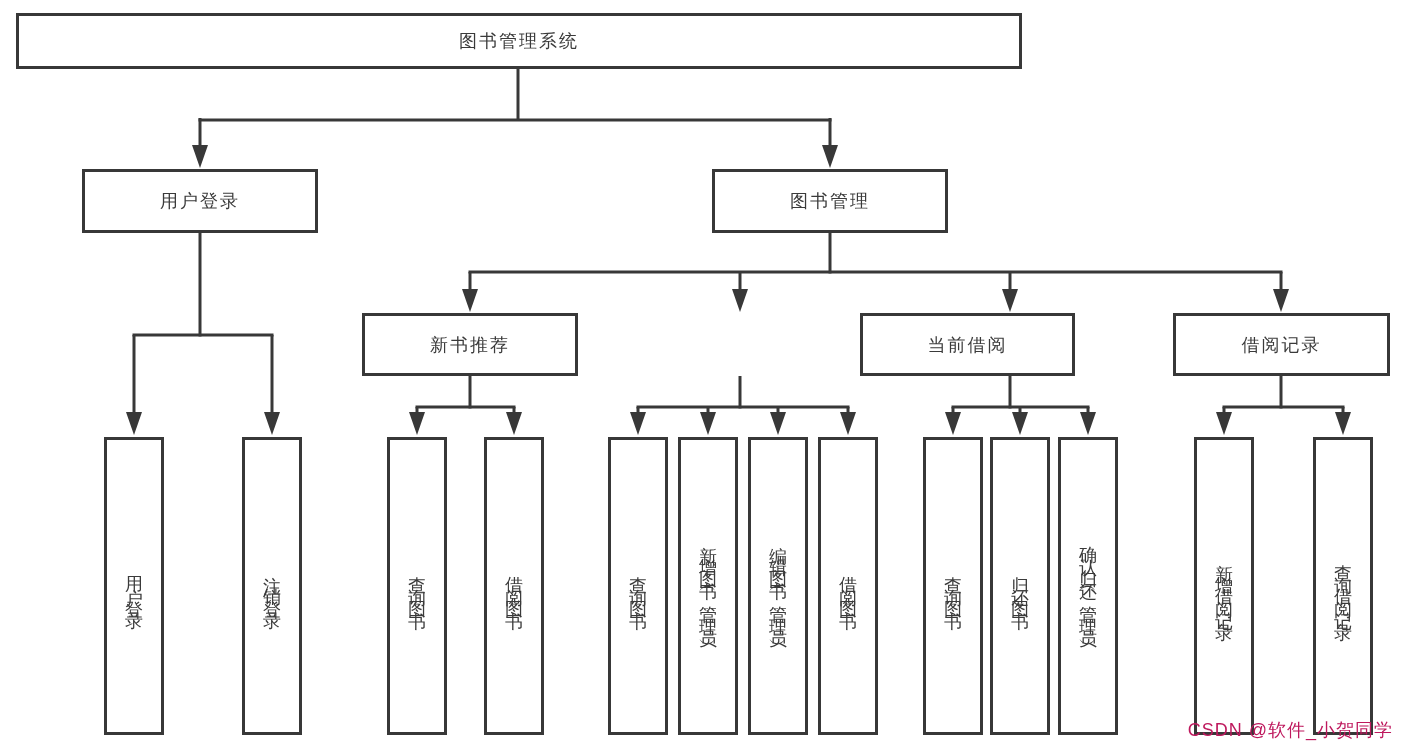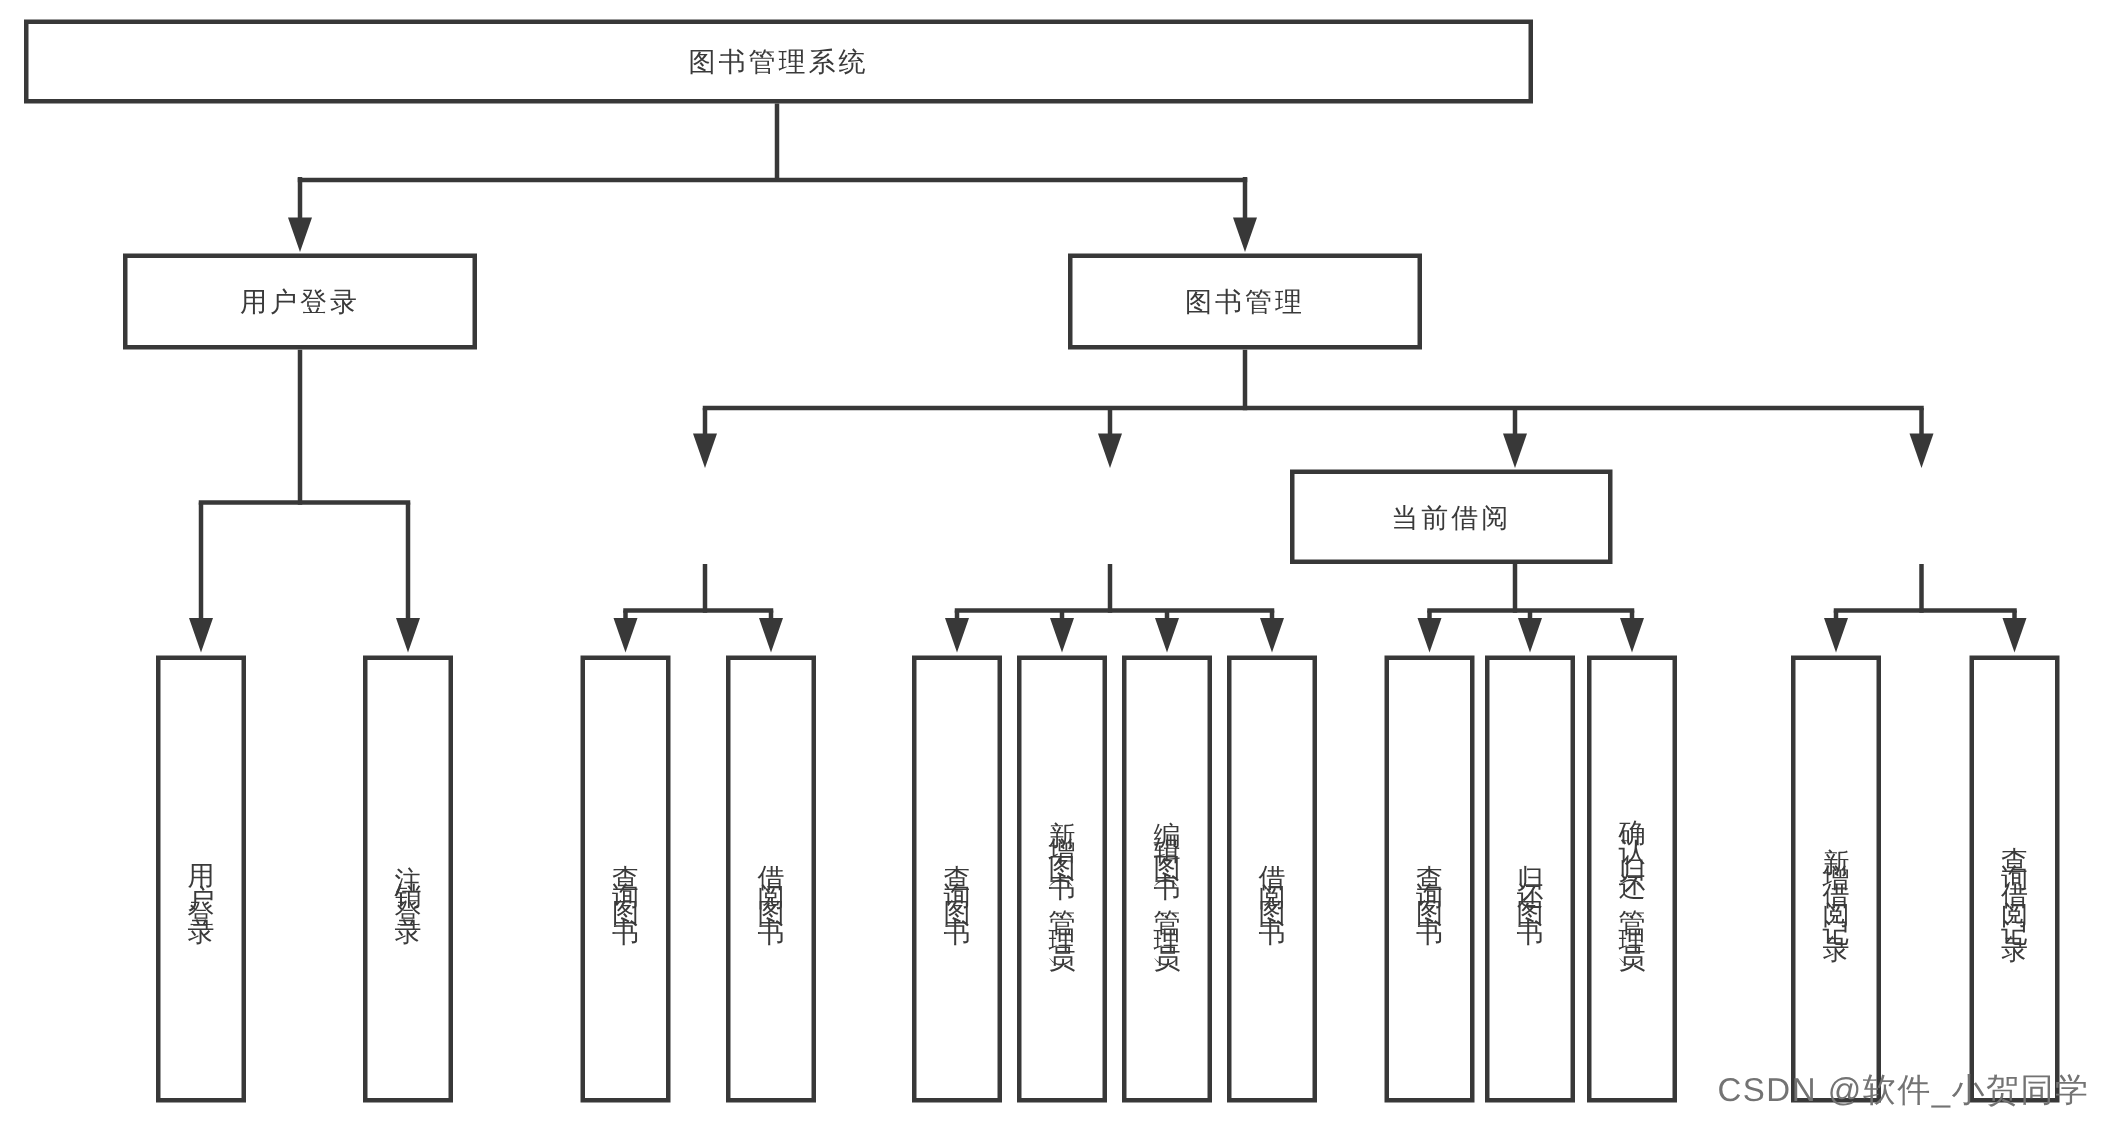--- a/index.html
+++ b/index.html
@@ -68,22 +68,22 @@
   .leaf.p7  { left: 818px; }
   .leaf.p8  { left: 923px; }
   .leaf.p9  { left: 990px; }
   .leaf.p10 { left: 1058px; }
   .leaf.p11 { left: 1194px; }
   .leaf.p12 { left: 1313px; }
   .watermark {
     position: absolute;
     right: 5px;
     bottom: 5px;
-    font-size: 22px;
-    color: #737373;
+    font-size: 18px;
+    color: #be185d;
     letter-spacing: 1px;
     z-index: 5;
     white-space: nowrap;
   }
 </style>
 </head>
 <body>
 
 <div class="canvas">
 
@@ -153,21 +153,23 @@
       <polygon points="1216,412 1232,412 1224,435"></polygon>
       <polygon points="1335,412 1351,412 1343,435"></polygon>
     </g>
   </svg>
 
   <div class="node root">图书管理系统</div>
 
   <div class="node l2-0">用户登录</div>
   <div class="node l2-1">图书管理</div>
 
+  <div class="node l3-0">新书推荐</div>
   <div class="node l3-2">当前借阅</div>
+  <div class="node l3-3">借阅记录</div>
 
   <div class="node leaf p0">
     <span class="leaf-text">用户登录</span>
   </div>
   <div class="node leaf p1">
     <span class="leaf-text">注销登录</span>
   </div>
   <div class="node leaf p2">
     <span class="leaf-text">查询图书</span>
   </div>

